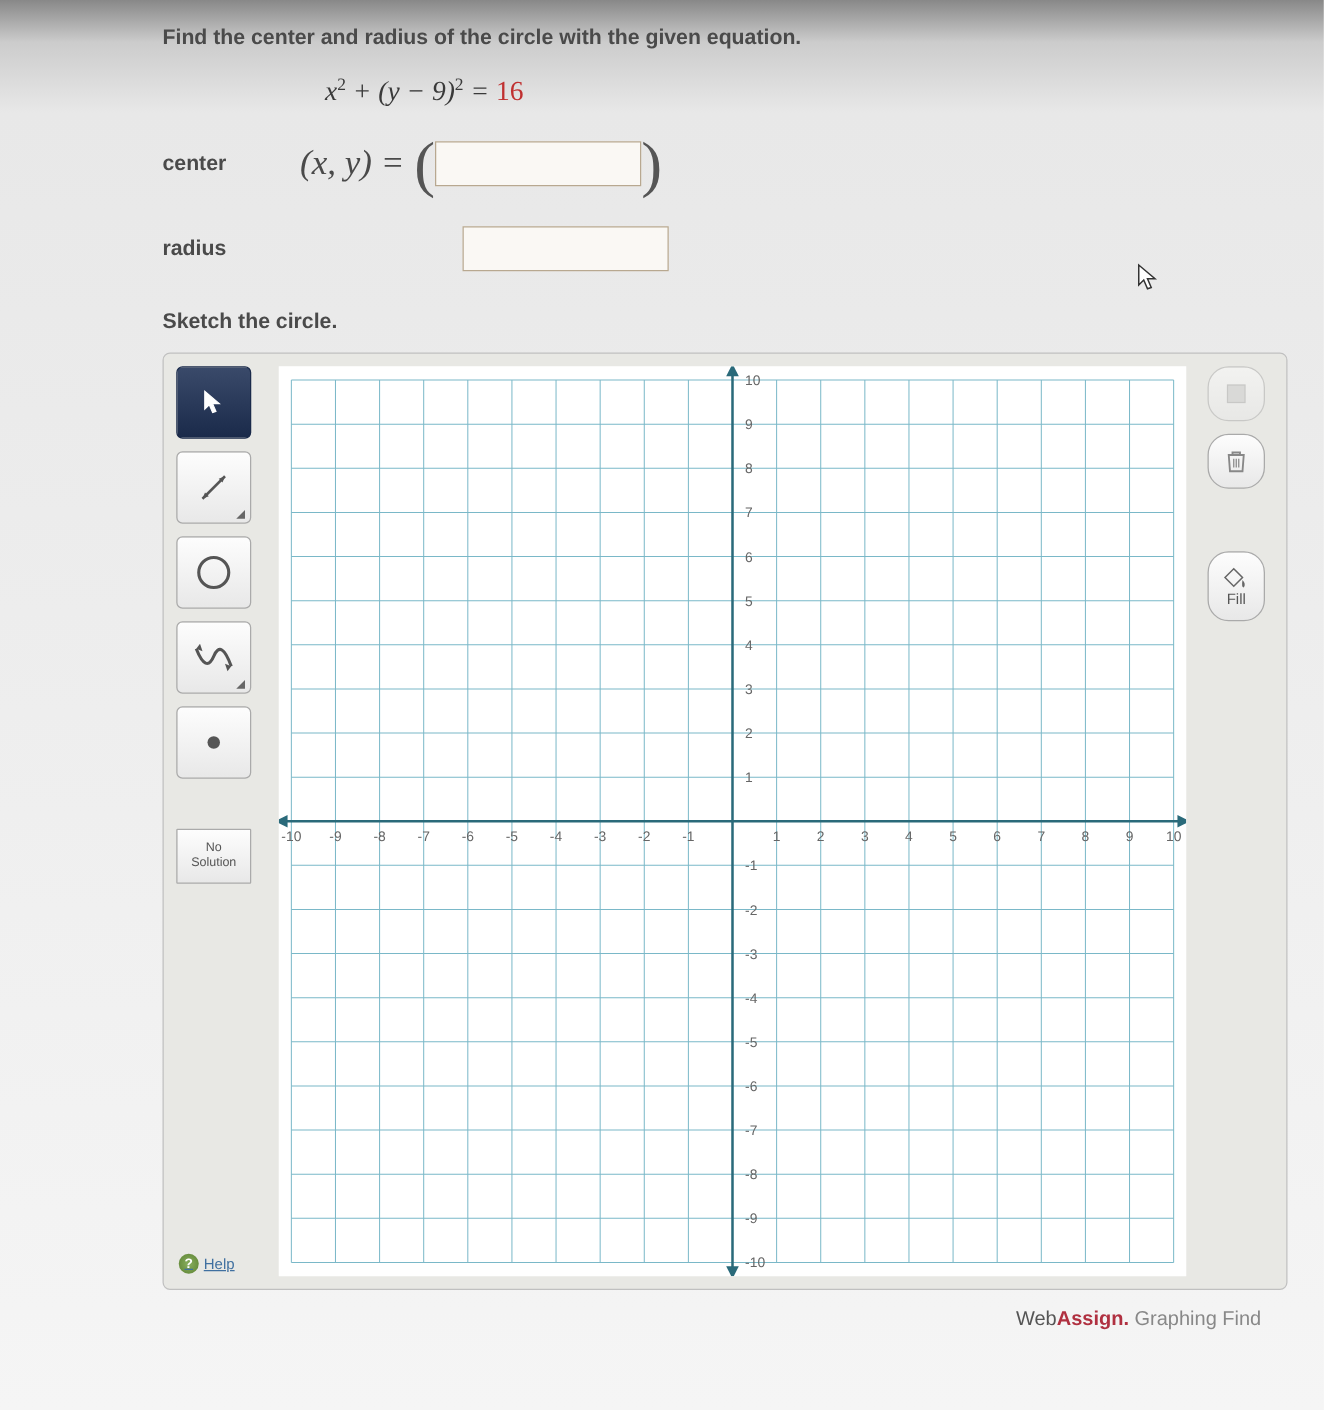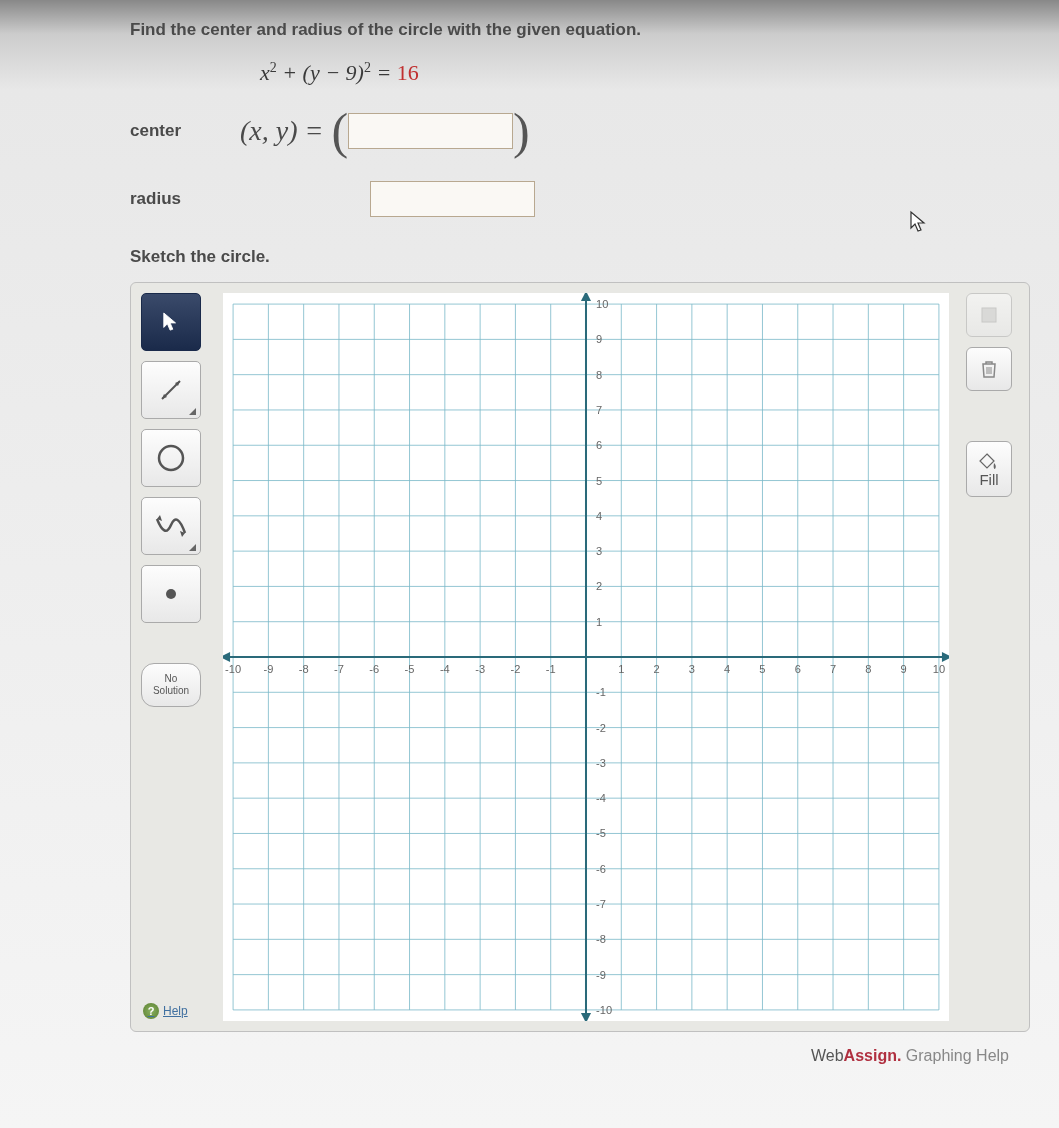--- a/index.html
+++ b/index.html
@@ -104,21 +104,21 @@
       bottom: 3px;
       right: 4px;
       width: 0; height: 0;
       border-left: 7px solid transparent;
       border-bottom: 7px solid #666;
     }
     .no-solution-btn {
       width: 60px;
       height: 44px;
       border: 1px solid #aaa;
-      border-radius: 13px;
+      border-radius: 1px;
       background: linear-gradient(#fdfdfd, #e8e8e8);
       font-size: 10px;
       color: #555;
       text-align: center;
       display: flex;
       align-items: center;
       justify-content: center;
       cursor: pointer;
       line-height: 1.2;
     }
@@ -133,27 +133,27 @@
       flex-direction: column;
       gap: 10px;
       width: 60px;
       margin-left: 10px;
       align-items: center;
     }
     .small-btn {
       width: 46px;
       height: 44px;
       border: 1px solid #aaa;
-      border-radius: 6px;
+      border-radius: 17px;
       background: linear-gradient(#fdfdfd, #e8e8e8);
       display: flex;
       flex-direction: column;
       align-items: center;
       justify-content: center;
-      font-size: 15px;
+      font-size: 12px;
       color: #555;
       cursor: pointer;
     }
     .help-link {
       position: absolute;
       bottom: 12px;
       left: 12px;
       display: flex;
       align-items: center;
       gap: 4px;
@@ -378,14 +378,14 @@
     </div>
   </div>
 
   <div class="help-link">
     <div class="help-icon">?</div>
     <span>Help</span>
   </div>
 </div>
 
 <div class="footer-brand">
-  <span class="web">Web</span><span class="assign">Assign.</span><span> Graphing Help</span>
+  <span class="web">Web</span><span class="assign">Assign.</span><span> Graphing Find</span>
 </div>
 
 </body></html>

